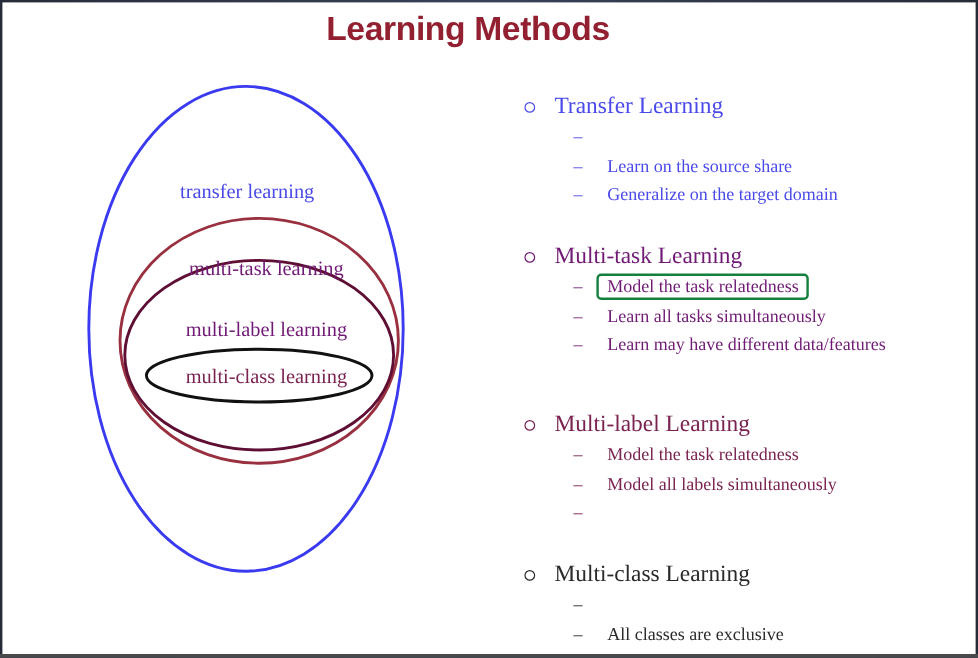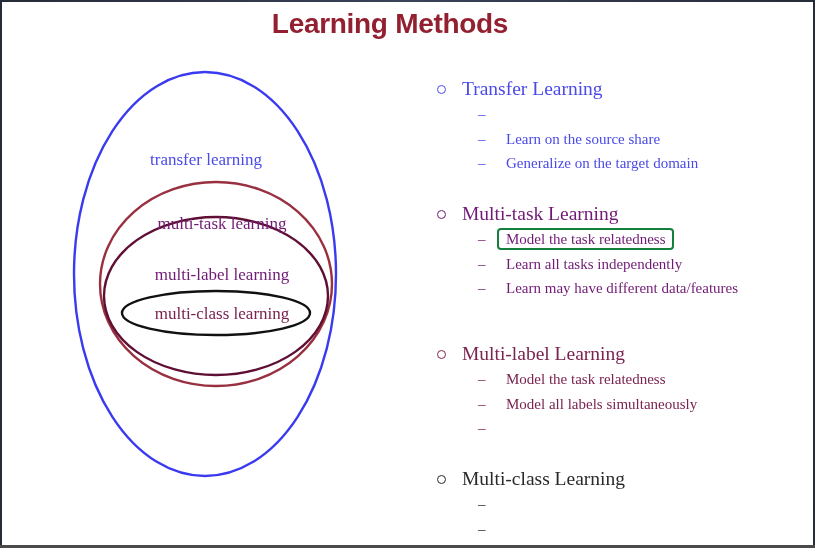--- a/index.html
+++ b/index.html
@@ -159,21 +159,21 @@
         <span class="bullet"></span>
         <span class="section-title">Multi-task Learning</span>
       </div>
       <ul class="items">
         <li class="item">
           <span class="dash">–</span>
           <span class="item-text boxed">Model the task relatedness</span>
         </li>
         <li class="item">
           <span class="dash">–</span>
-          <span class="item-text">Learn all tasks independently</span>
+          <span class="item-text">Learn all tasks simultaneously</span>
         </li>
         <li class="item">
           <span class="dash">–</span>
           <span class="item-text">Learn may have different data/features</span>
         </li>
       </ul>
     </div>
 
     <div class="section c-plum" style="top:339px;">
       <div class="section-head">
@@ -199,20 +199,21 @@
       <div class="section-head">
         <span class="bullet"></span>
         <span class="section-title">Multi-class Learning</span>
       </div>
       <ul class="items">
         <li class="item">
           <span class="dash">–</span>
         </li>
         <li class="item">
           <span class="dash">–</span>
+          <span class="item-text">All classes are exclusive</span>
         </li>
       </ul>
     </div>
 
   </div>
 </div>
 
 <div class="bottom-bar"></div>
 
 </body></html>

